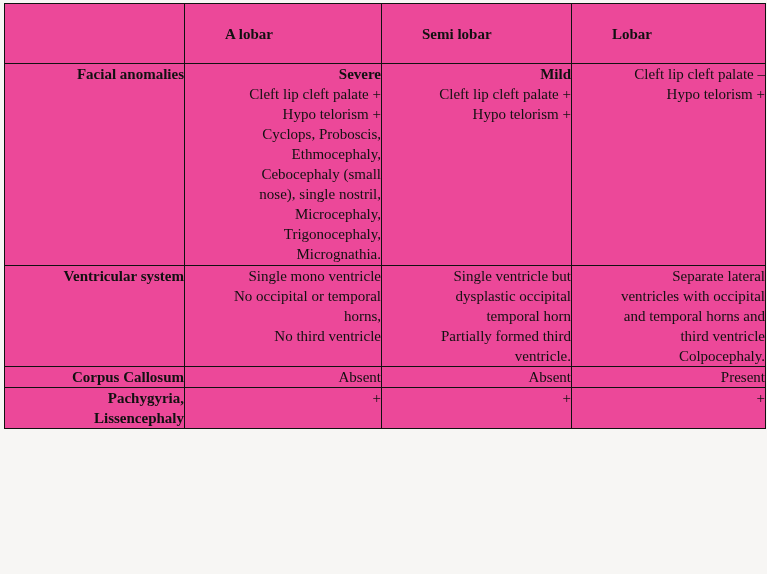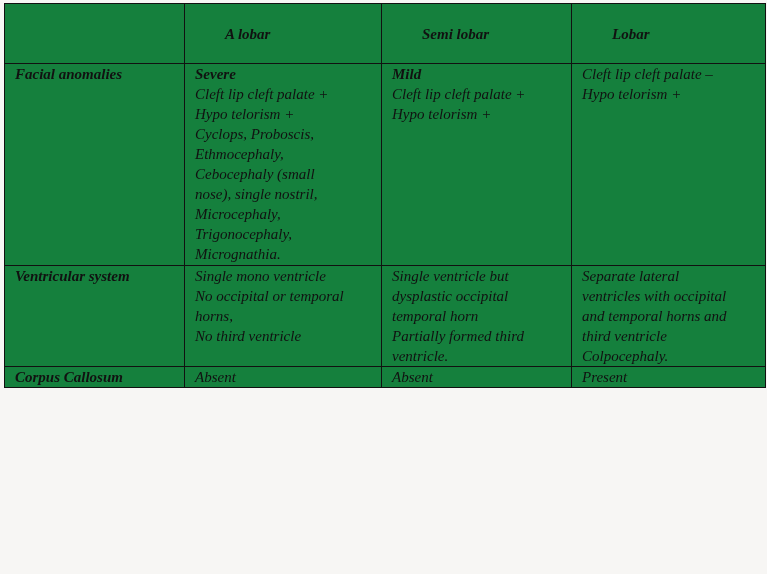--- a/index.html
+++ b/index.html
@@ -15,30 +15,29 @@
       font-family: "Liberation Serif", "DejaVu Serif", serif;
       color: #111;
     }
     table.grid {
       position: absolute;
       left: 4px;
       top: 3px;
       width: 761px;
       border-collapse: collapse;
       table-layout: fixed;
-      background: #15803d;
-      font-style: italic;
+      background: #ec4899;
     }
     table.grid td, table.grid th {
       border: 1.5px solid #111;
       vertical-align: top;
       padding: 0 0 0 10px;
       font-size: 15px;
       line-height: 20px;
-      text-align: left;
+      text-align: right;
       overflow: hidden;
     }
     table.grid th {
       font-weight: bold;
       vertical-align: middle;
       text-align: left;
     }
     th.col-head span { display: inline-block; }
     th.h0 { padding-left: 0; }
     th.h1 span { margin-left: 30px; }
@@ -142,14 +141,29 @@
     <td>
           <span class="line">Absent</span>
         </td>
     <td>
           <span class="line">Present</span>
         </td>
   </tr>
 
 
 
+  <tr class="r-pachy">
+    <td class="rowlabel">
+      <span class="line">Pachygyria,</span>
+      <span class="line">Lissencephaly</span>
+    </td>
+    <td>
+          <span class="line">+</span>
+        </td>
+    <td>
+          <span class="line">+</span>
+        </td>
+    <td>
+          <span class="line">+</span>
+        </td>
+  </tr>
 </tbody>
   </table>
 
 </body></html>

